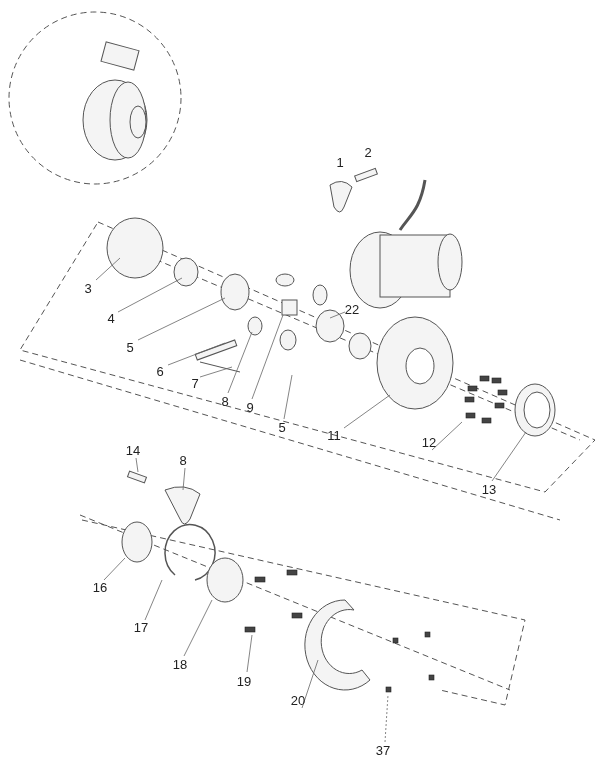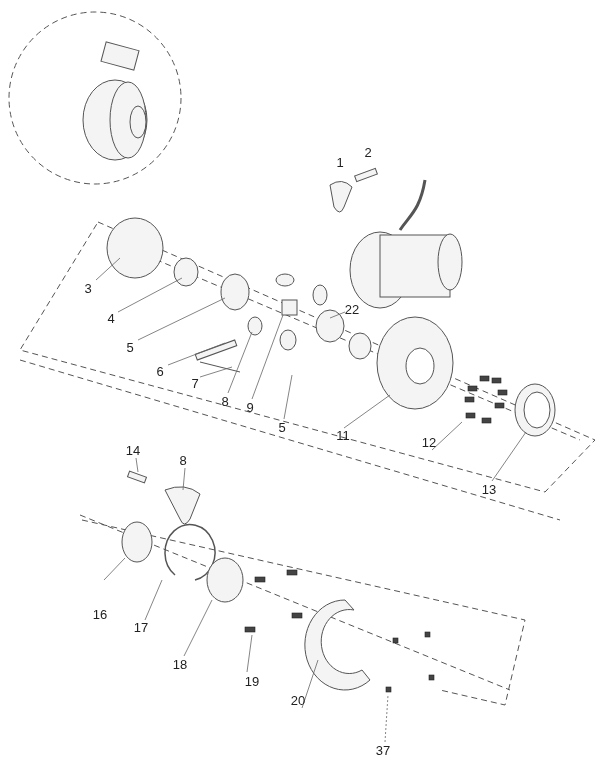--- a/index.html
+++ b/index.html
@@ -113,25 +113,25 @@
   <span class="callout" style="left:340px;top:162px">1</span>
   <span class="callout" style="left:368px;top:152px">2</span>
   <span class="callout" style="left:88px;top:288px">3</span>
   <span class="callout" style="left:111px;top:318px">4</span>
   <span class="callout" style="left:130px;top:347px">5</span>
   <span class="callout" style="left:160px;top:371px">6</span>
   <span class="callout" style="left:195px;top:383px">7</span>
   <span class="callout" style="left:225px;top:401px">8</span>
   <span class="callout" style="left:250px;top:407px">9</span>
   <span class="callout" style="left:282px;top:427px">5</span>
-  <span class="callout" style="left:343px;top:435px">11</span>
+  <span class="callout" style="left:334px;top:435px">11</span>
   <span class="callout" style="left:429px;top:442px">12</span>
   <span class="callout" style="left:489px;top:489px">13</span>
   <span class="callout" style="left:133px;top:450px">14</span>
   <span class="callout" style="left:183px;top:460px">8</span>
-  <span class="callout" style="left:100px;top:614px">16</span>
+  <span class="callout" style="left:100px;top:587px">16</span>
   <span class="callout" style="left:141px;top:627px">17</span>
   <span class="callout" style="left:180px;top:664px">18</span>
-  <span class="callout" style="left:252px;top:681px">19</span>
+  <span class="callout" style="left:244px;top:681px">19</span>
   <span class="callout" style="left:298px;top:700px">20</span>
   <span class="callout" style="left:383px;top:750px">37</span>
   <span class="callout" style="left:352px;top:309px">22</span>
 </div>
 
 </body></html>

